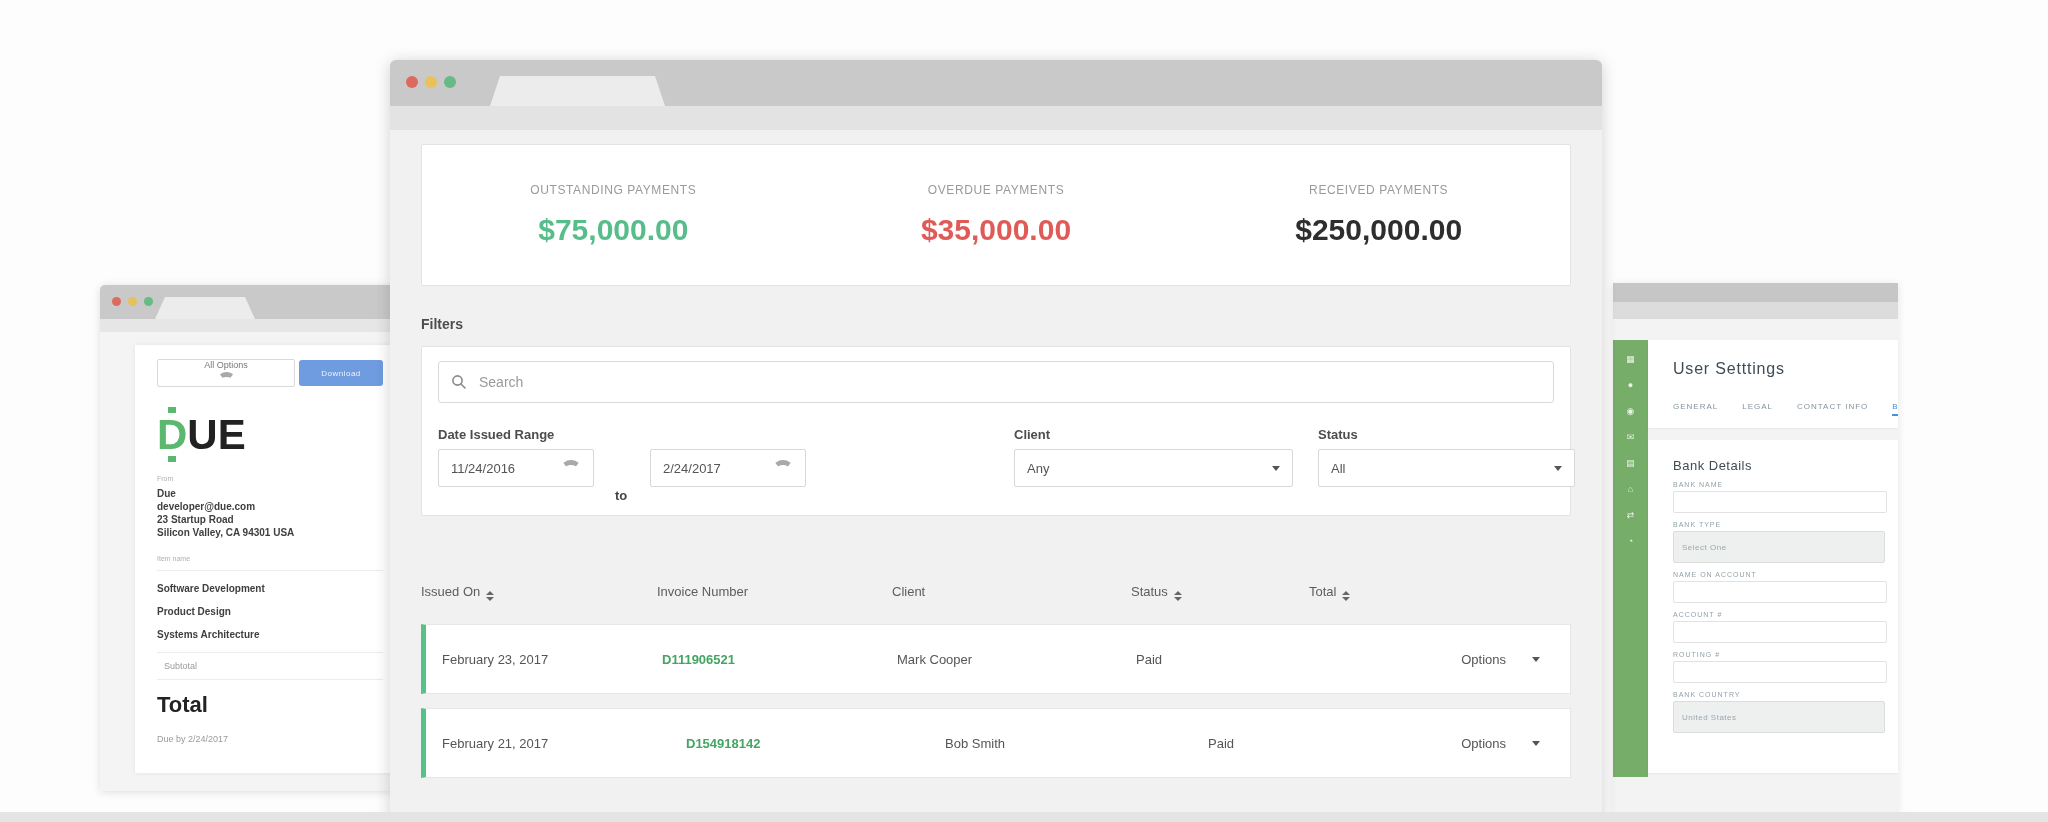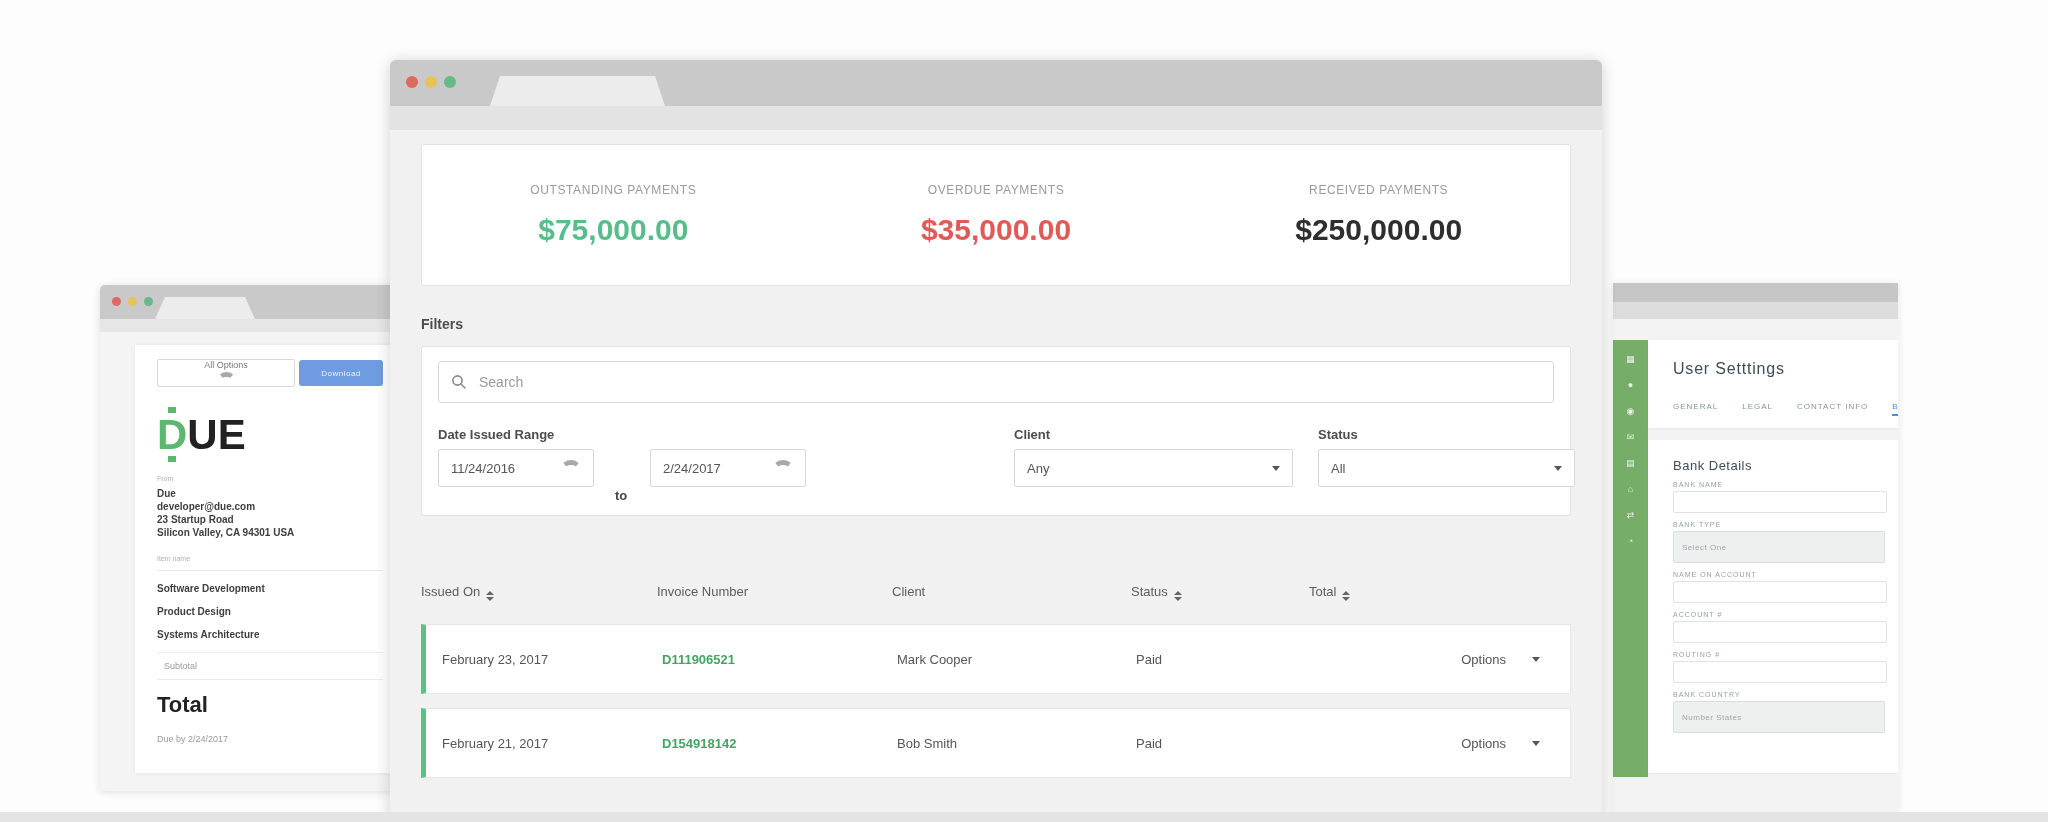--- a/index.html
+++ b/index.html
@@ -80,21 +80,21 @@
   .fselect{position:absolute;top:102px;height:38px;border:1px solid #d8d8d8;border-radius:2px;
            background:#fff;display:flex;align-items:center;justify-content:space-between;
            padding:0 12px;font-size:13px;color:#555;box-sizing:border-box;}
   .fs-date1{left:16px;width:156px;} .fs-date2{left:228px;width:156px;}
   .fs-client{left:592px;width:279px;} .fs-status{left:896px;width:257px;}
   .to-label{position:absolute;left:193px;top:113px;font-size:13px;font-weight:bold;color:#444;margin-top:28px;}
   .thead{display:flex;margin-top:68px;font-size:13px;font-weight:normal;color:#5d5d5d;}
   .c1{width:236px;} .c2{width:235px;} .c3{width:239px;} .c4{width:178px;} .c5{flex:1;}
   .irow{height:70px;background:#fff;border:1px solid #e6e6e6;border-left:5px solid #57c287;
         display:flex;align-items:center;padding-left:16px;font-size:13px;color:#555;box-sizing:border-box;}
-  .irow.first{margin-top:23px;} .irow.second{margin-top:14px;}
+  .irow.first{margin-top:23px;} .irow.second{margin-top:14px;gap:24px;}
   .irow .c1{width:220px;}
   .inv-num{color:#44a563;font-weight:bold;}
   .opts{display:flex;align-items:center;justify-content:flex-end;padding-right:30px;gap:26px;color:#555;}
 
   
   .win-right{left:1613px;top:283px;width:285px;height:530px;background:#f3f3f3;
              box-shadow:0 1px 8px rgba(0,0,0,.10);z-index:1;overflow:hidden;}
   .rbar1{height:19px;background:#c6c6c6;}
   .rbar2{height:17px;background:#dddcdc;}
   .rsidebar{position:absolute;left:0;top:57px;width:35px;height:437px;background:#76ad68;
@@ -309,19 +309,19 @@
       <div class="rfield">
         <label>ACCOUNT #</label>
         <div class="rinput"></div>
       </div>
       <div class="rfield">
         <label>ROUTING #</label>
         <div class="rinput"></div>
       </div>
       <div class="rfield">
         <label>BANK COUNTRY</label>
-        <div class="rselect">Number States</div>
+        <div class="rselect">United States</div>
       </div>
     </div>
   </section>
 
   <div class="bottom-band"></div>
 </div>
 
 </body></html>

